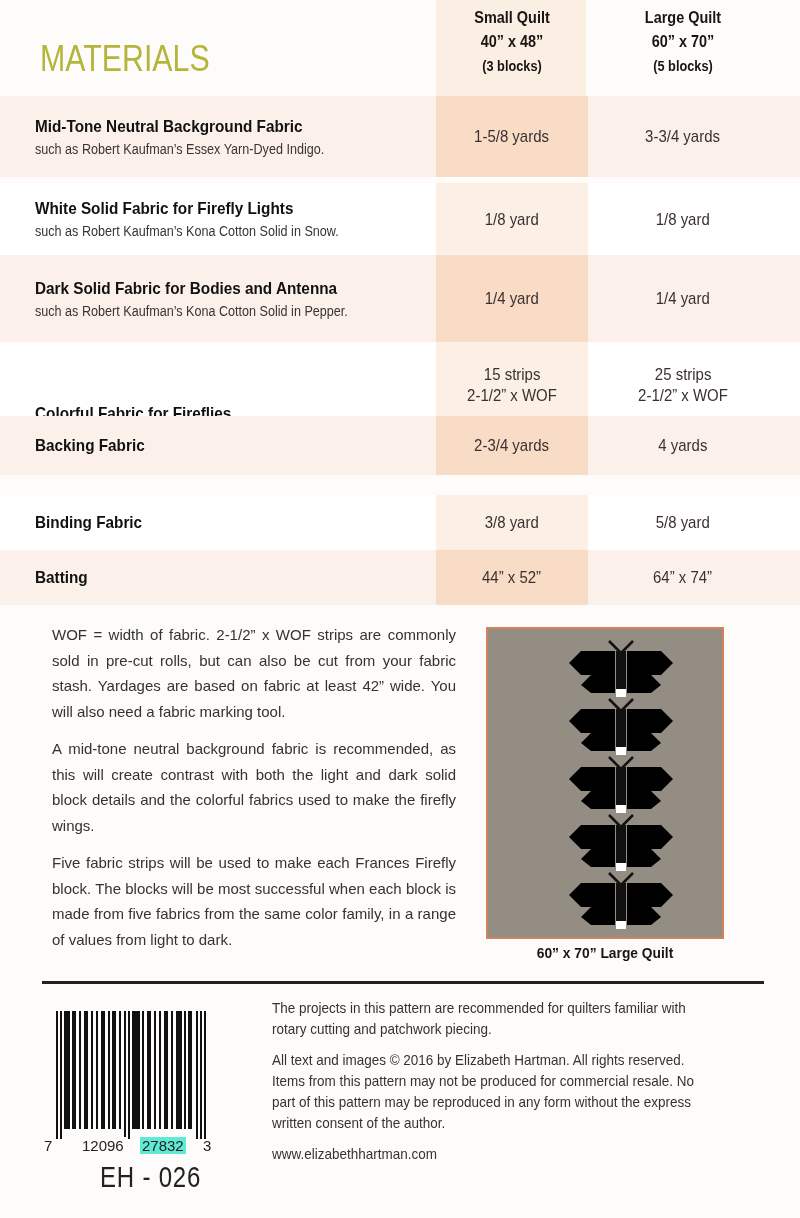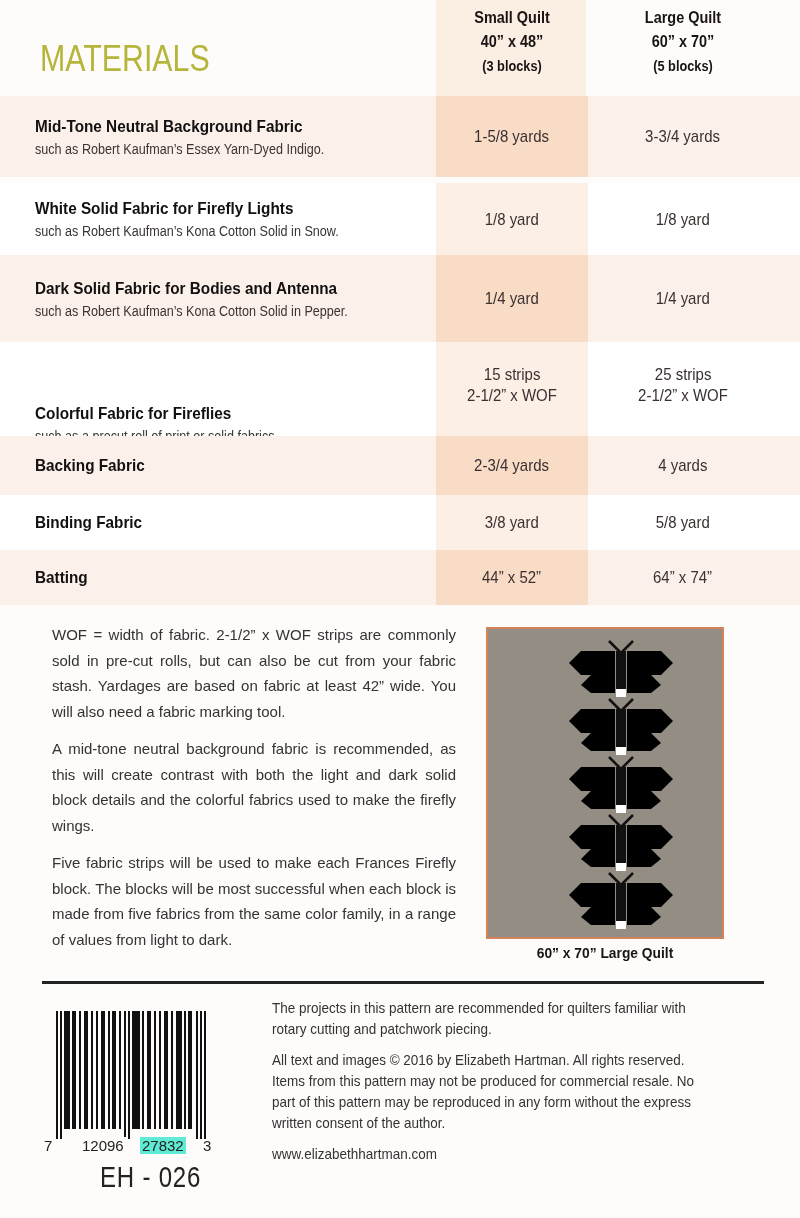--- a/index.html
+++ b/index.html
@@ -92,21 +92,21 @@
     </div>
   <div class="small-cell" style="justify-content:flex-start;padding-top:22px;">
       <div class="cellv">15 strips</div>
       <div class="cellv">2-1/2” x WOF</div>
     </div>
   <div class="large-cell" style="justify-content:flex-start;padding-top:22px;">
       <div class="cellv">25 strips</div>
       <div class="cellv">2-1/2” x WOF</div>
     </div>
 </div>
-<div class="row shade" style="top:436px;height:59px;">
+<div class="row shade" style="top:416px;height:59px;">
   <div class="label">
       <div class="name">Backing Fabric</div>
     </div>
   <div class="small-cell">
       <div class="cellv">2-3/4 yards</div>
     </div>
   <div class="large-cell">
       <div class="cellv">4 yards</div>
     </div>
 </div>

